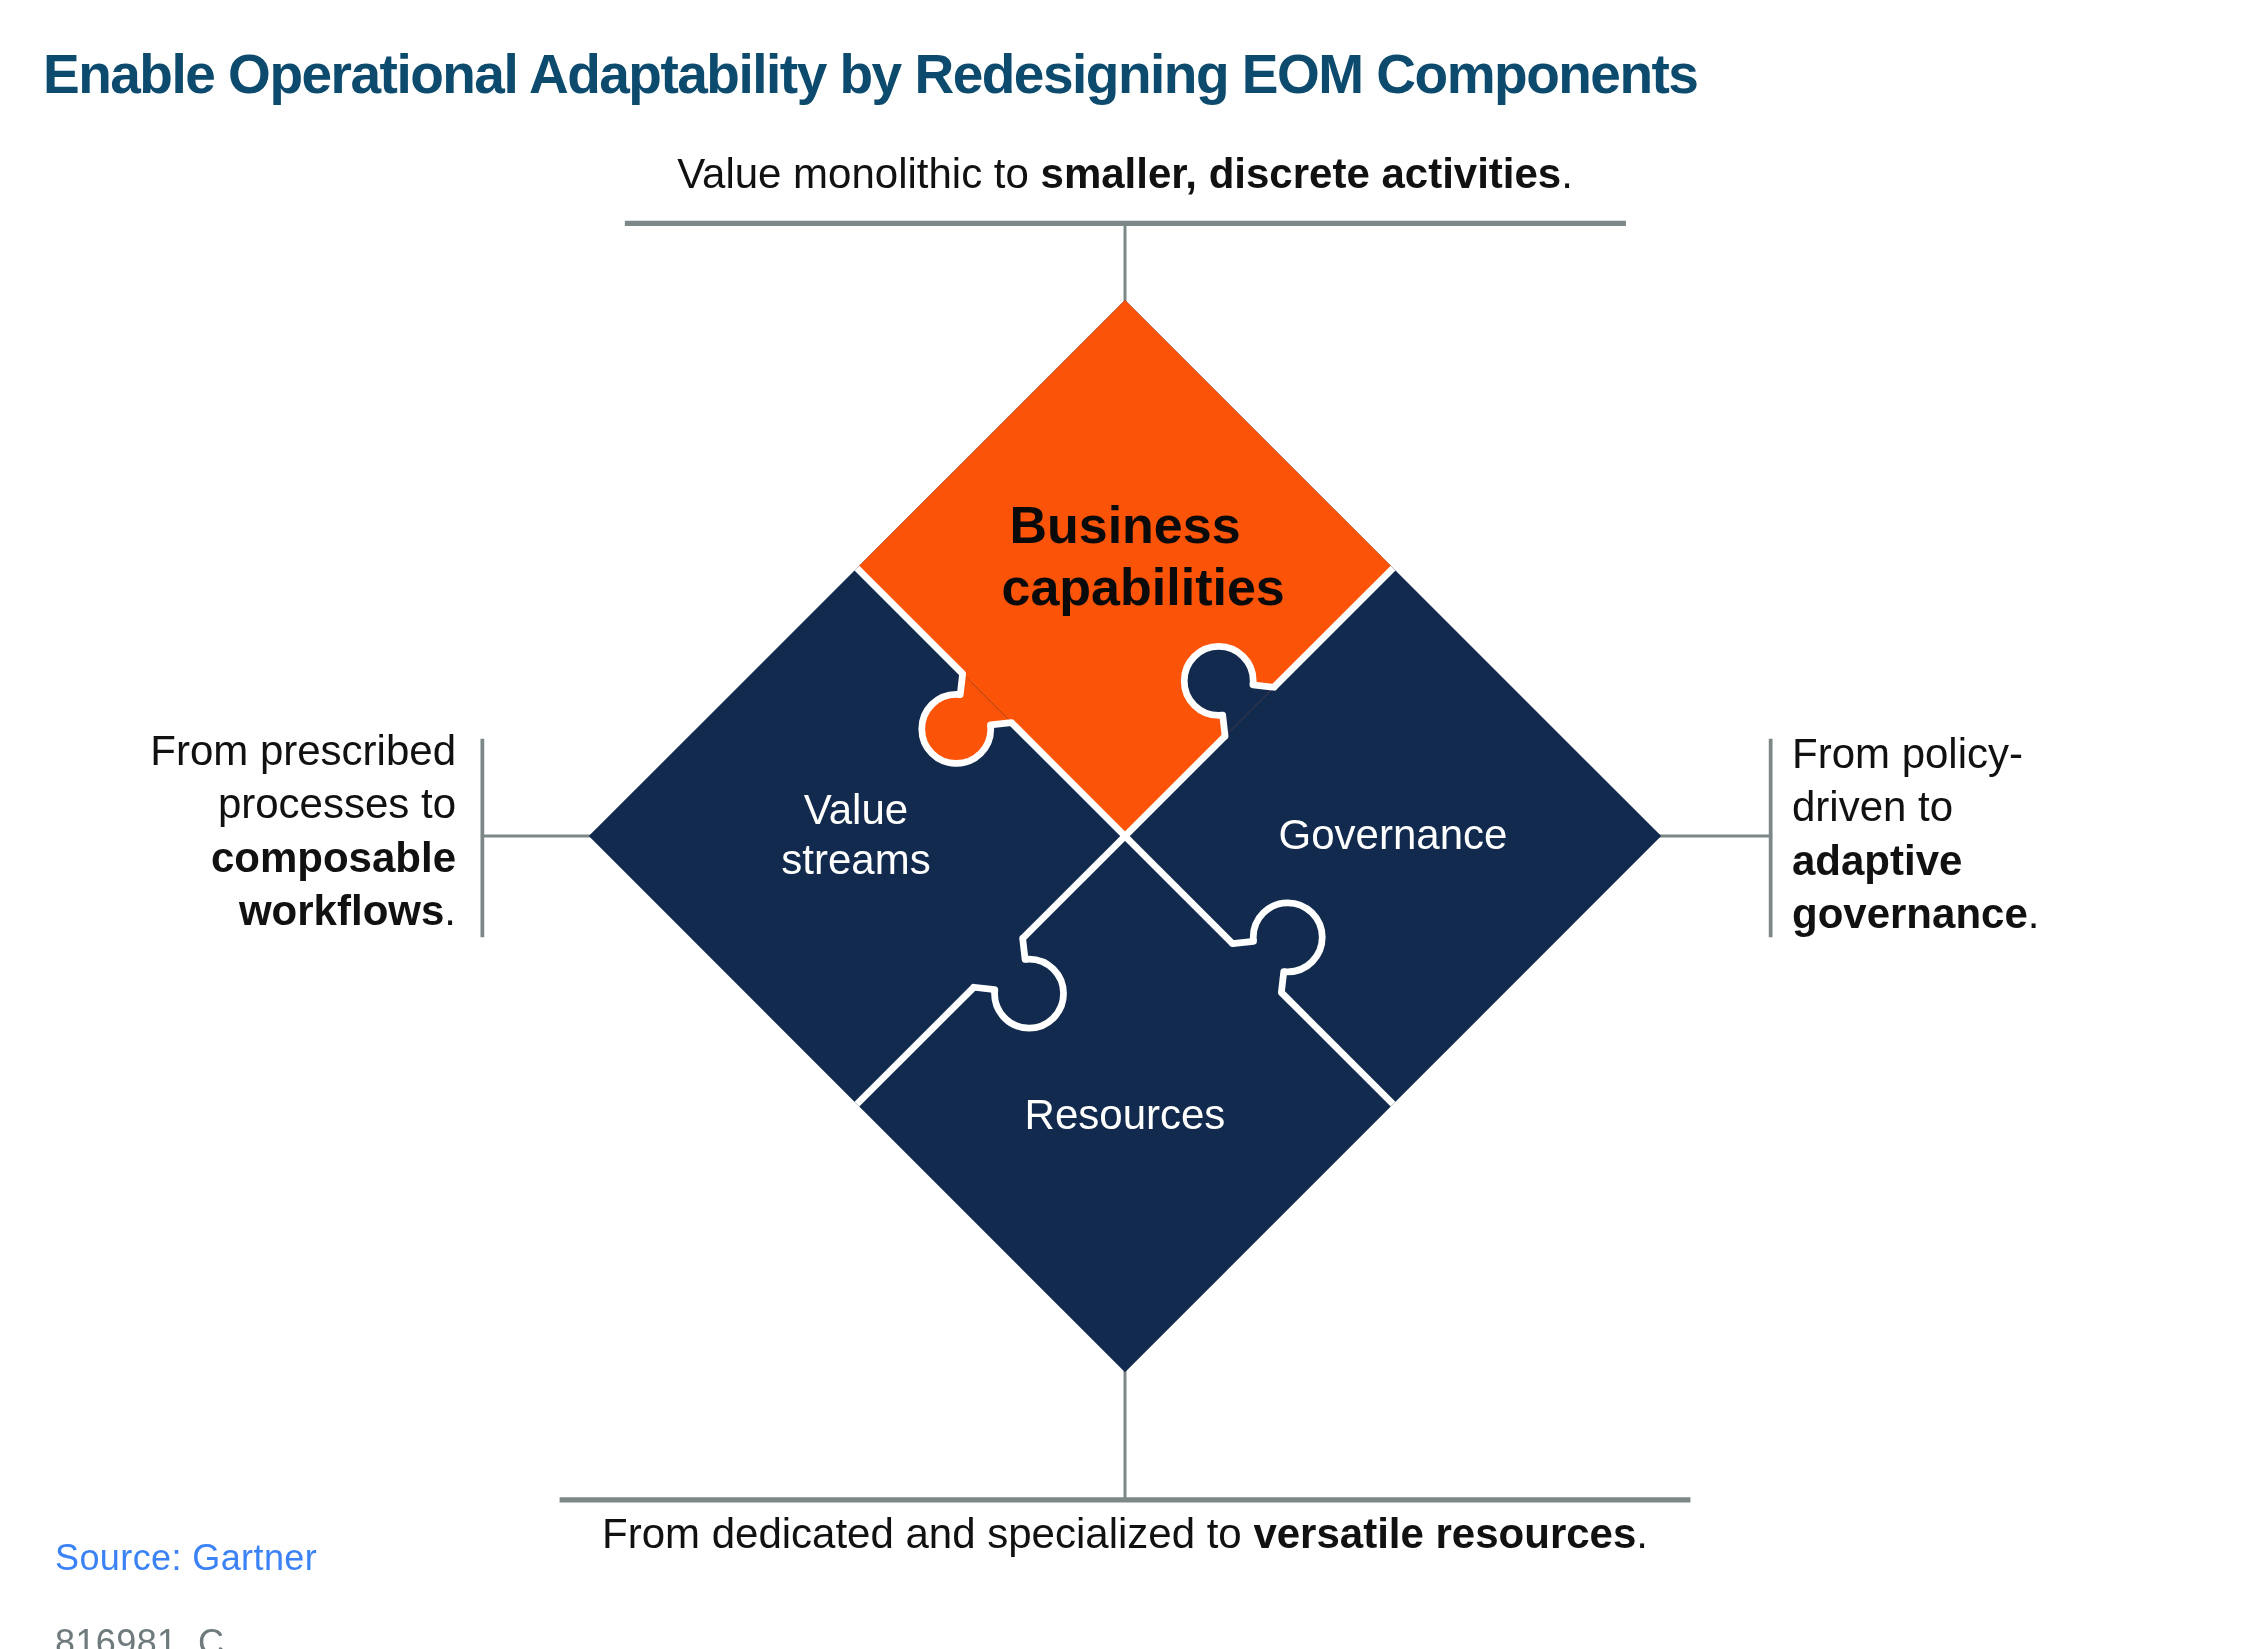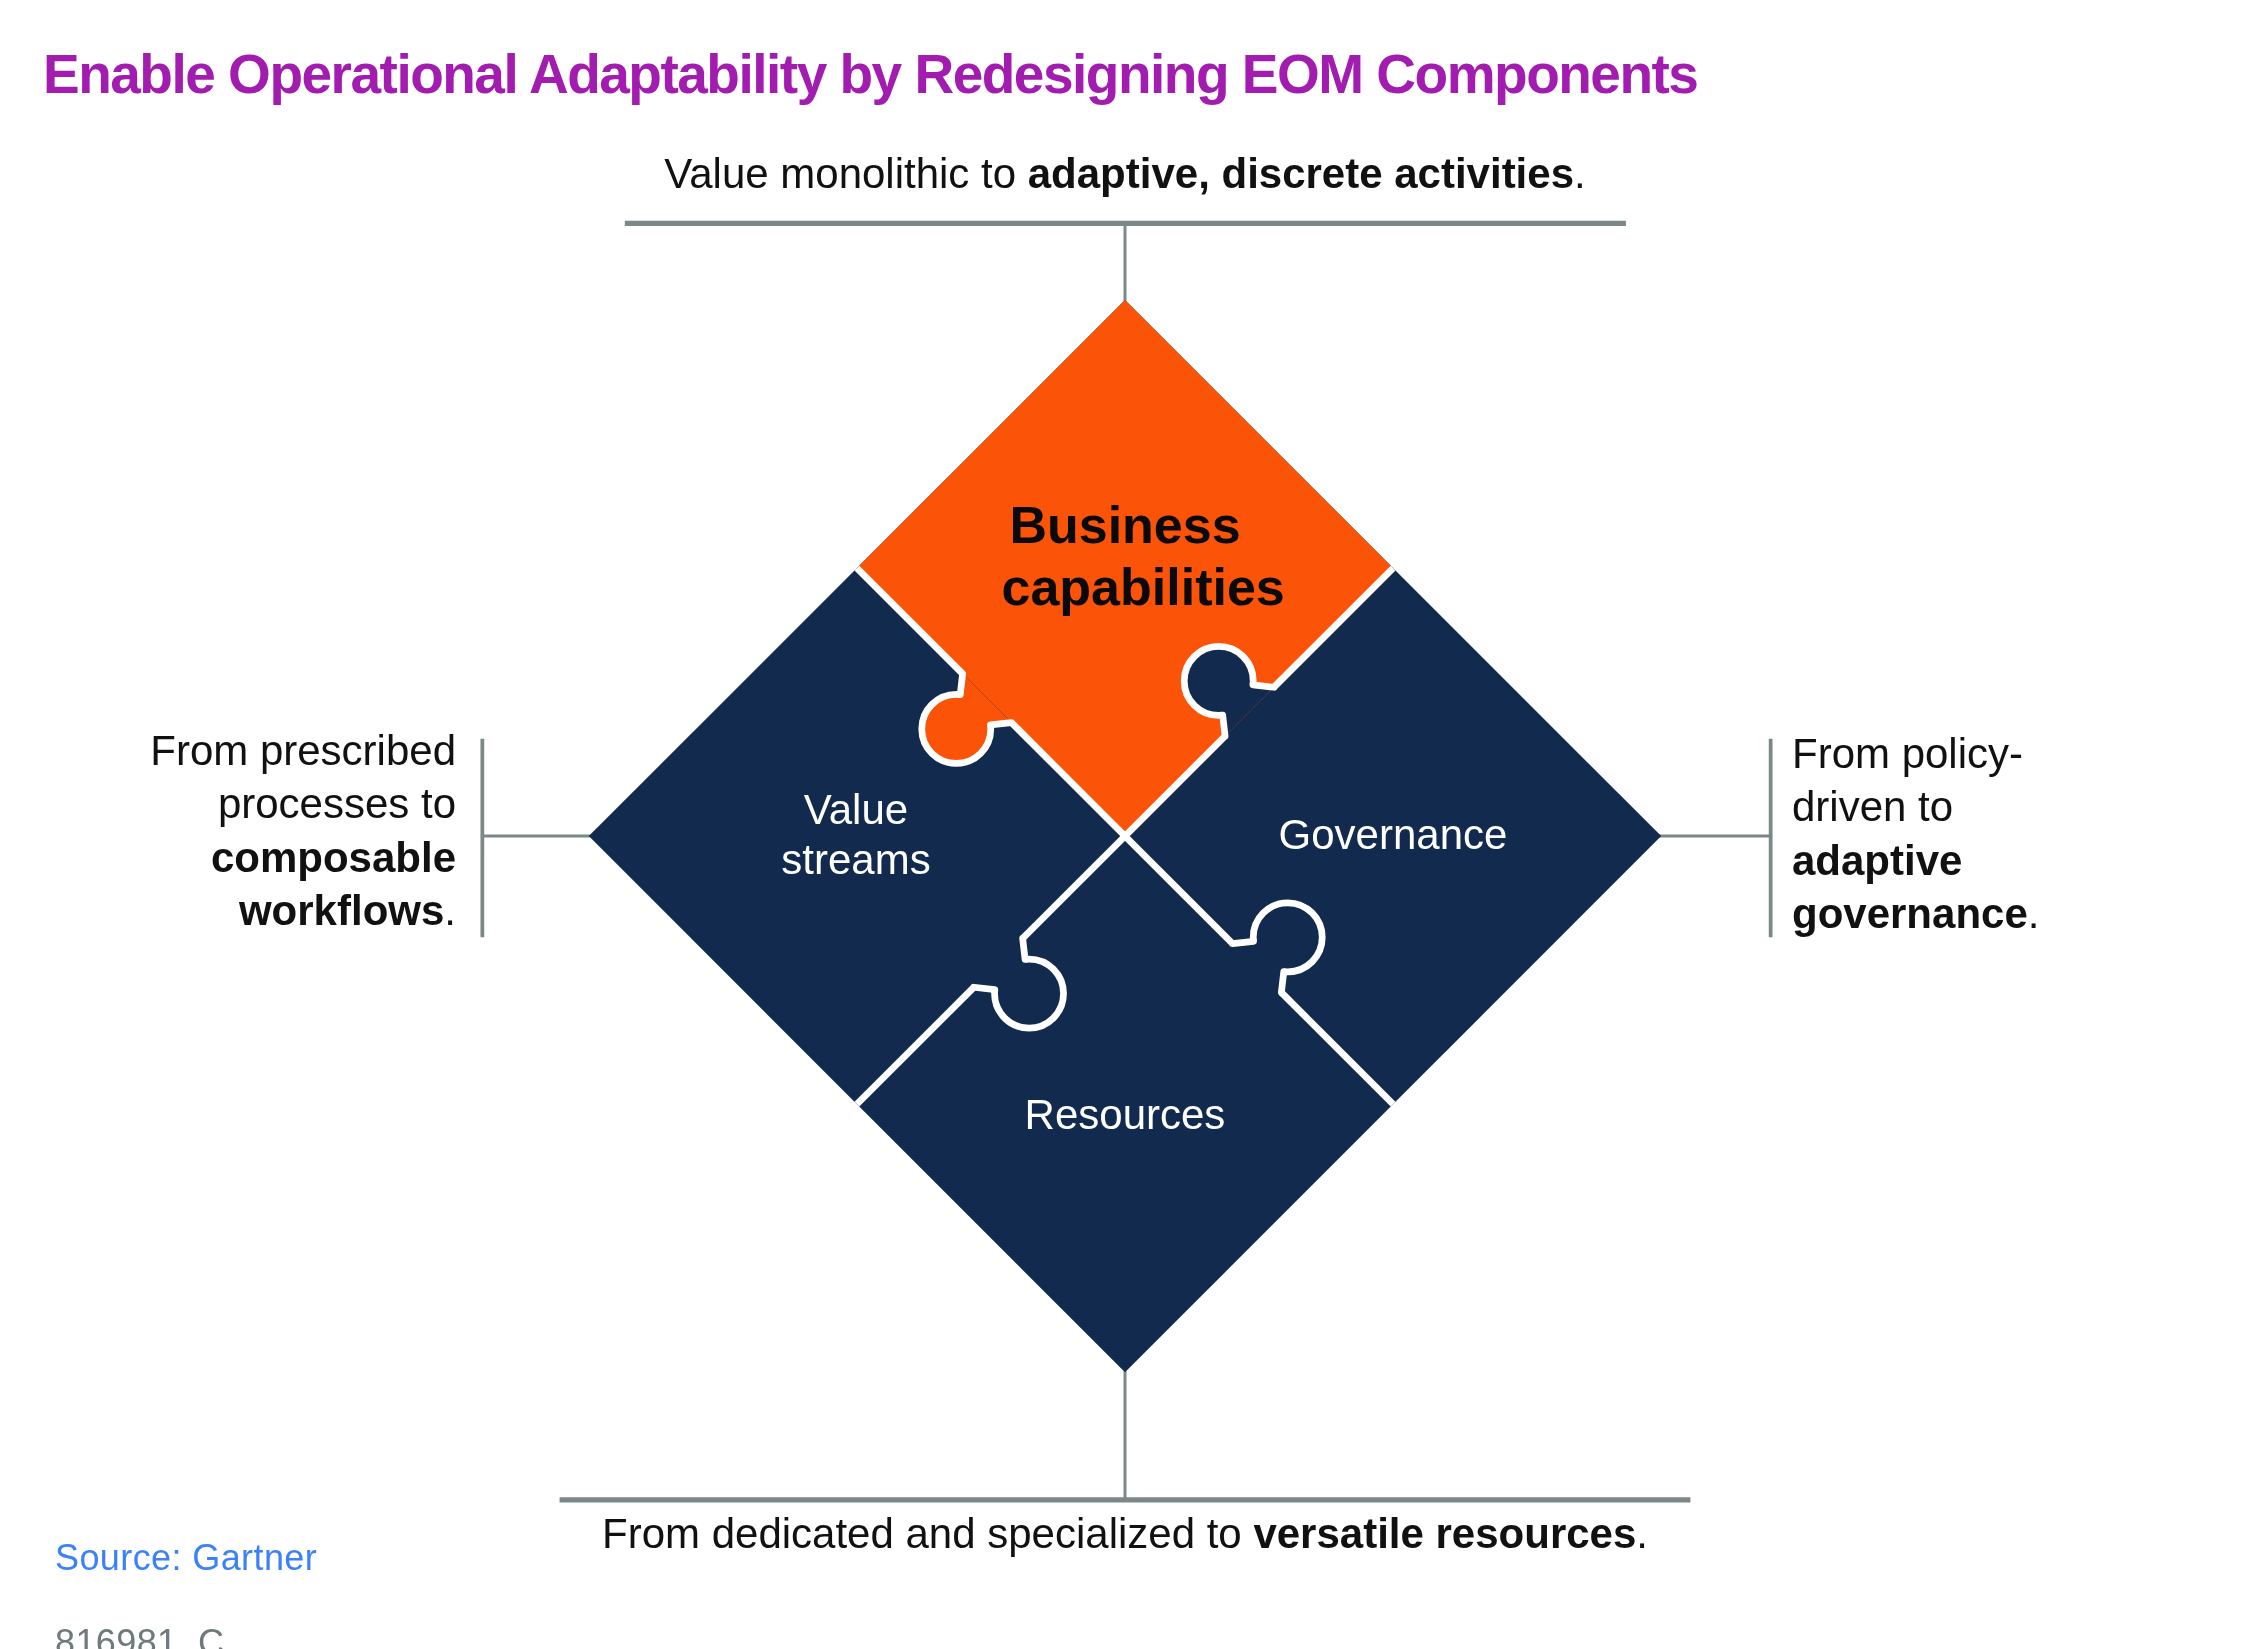--- a/index.html
+++ b/index.html
@@ -76,23 +76,23 @@
       <line x1="1363.5269119345812" y1="1251.4730880654188" x2="1366.7394843415038" y2="1279.3153822587478" stroke="#FFFFFF" stroke-width="9" stroke-linecap="round"></line>
       <line x1="1298.4730880654188" y1="1316.5269119345812" x2="1326.3153822587478" y2="1319.7394843415038" stroke="#FFFFFF" stroke-width="9" stroke-linecap="round"></line>
       <line x1="1500" y1="1115" x2="1643.4730880654188" y2="1258.4730880654188" stroke="#FFFFFF" stroke-width="9"></line>
       <line x1="1708.5269119345812" y1="1323.5269119345812" x2="1857.5" y2="1472.5" stroke="#FFFFFF" stroke-width="9"></line>
       <circle cx="1717.0121933088199" cy="1249.9878066911801" r="46" fill="#112A4E" stroke="#FFFFFF" stroke-width="9"></circle>
       <polygon points="1643.4730880654188,1258.4730880654188 1717.0121933088199,1249.9878066911801 1708.5269119345812,1323.5269119345812" fill="#112A4E"></polygon>
       <line x1="1643.4730880654188" y1="1258.4730880654188" x2="1671.3153822587478" y2="1255.2605156584962" stroke="#FFFFFF" stroke-width="9" stroke-linecap="round"></line>
       <line x1="1708.5269119345812" y1="1323.5269119345812" x2="1711.7394843415038" y2="1295.6846177412522" stroke="#FFFFFF" stroke-width="9" stroke-linecap="round"></line>
     </svg>
 
-  <div id="page-title" class="abs" style="color: #a21caf;">Enable Operational Adaptability by Redesigning EOM Components</div>
+  <div id="page-title" class="abs" style="color: #0c4a6e;">Enable Operational Adaptability by Redesigning EOM Components</div>
 
-  <div id="caption-top" class="abs caption"><span>Value monolithic to </span><span style="font-weight: 700;">adaptive, discrete activities</span><span>.</span></div>
+  <div id="caption-top" class="abs caption"><span>Value monolithic to </span><span style="font-weight: 700;">smaller, discrete activities</span><span>.</span></div>
 
   <div id="caption-left" class="abs caption"><span>From prescribed processes to </span><span style="font-weight: 700;">composable workflows</span><span>.</span></div>
 
   <div id="caption-right" class="abs caption"><span>From policy-driven to </span><span style="font-weight: 700;">adaptive governance</span><span>.</span></div>
 
   <div id="caption-bottom" class="abs caption"><span>From dedicated and specialized to </span><span style="font-weight: 700;">versatile resources</span><span>.</span></div>
 
   <div id="label-business" class="abs piece-label">Business capabilities</div>
 
   <div id="label-value" class="abs piece-label">Value streams</div>

